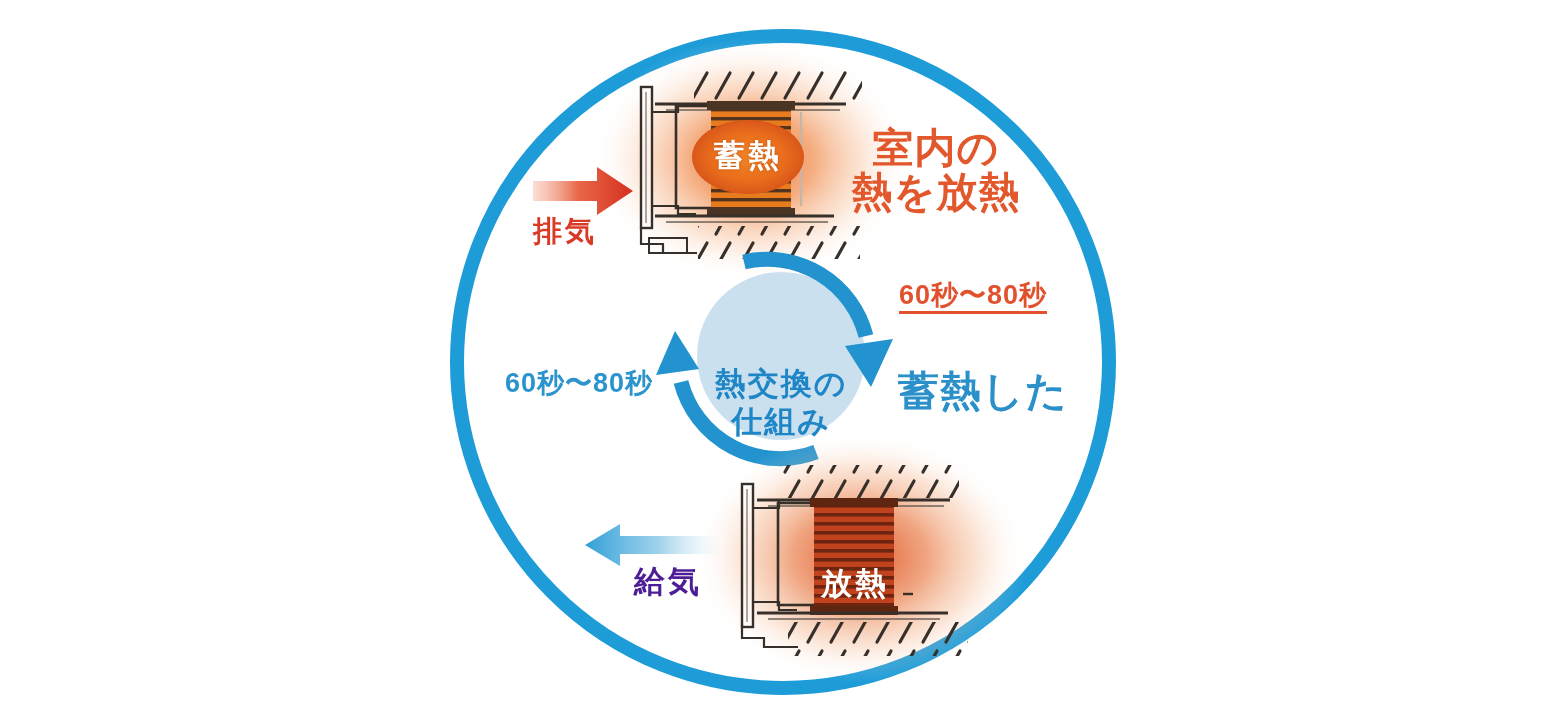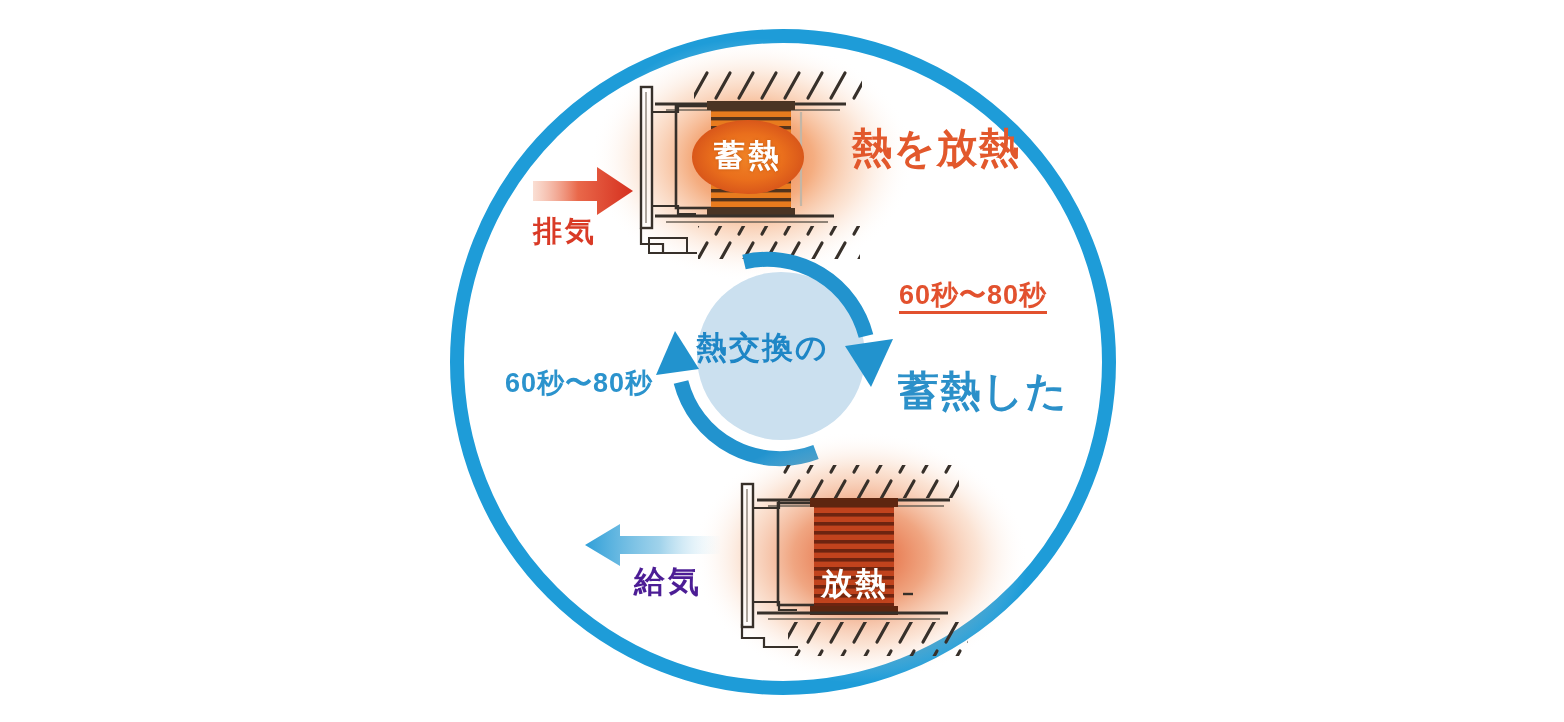--- a/index.html
+++ b/index.html
@@ -49,22 +49,24 @@
   }
   .duration-right {
     color: #e2512e;
     border-bottom: 3px solid #e2512e;
     padding-bottom: 2px;
   }
   .duration-left { color: #2b93cd; }
   .center-label {
     color: #1e86c6;
     font-size: 31px;
+    text-align: center;
     line-height: 1.22;
     letter-spacing: 2px;
+    margin-top: 36px;
   }
 </style>
 </head>
 <body>
 
 <div class="stage">
 
   <svg width="1564" height="722" viewBox="0 0 1564 722">
     <defs>
       <radialGradient id="glowTop" cx="0.5" cy="0.5" r="0.5">
@@ -180,27 +182,29 @@
     </g>
 
     <polygon points="585,545 620,524 620,536 720,536 720,554 620,554 620,566" fill="url(#blueArrow)"></polygon>
   </svg>
 
   <div class="label label-core" style="left:714px; top:140px;">蓄熱</div>
 
   <div class="label label-exhaust" style="left:533px; top:216px;">排気</div>
 
   <div class="label heading-orange" style="left:845px; top:126px; width:182px;">
+    <div>室内の</div>
     <div>熱を放熱</div>
   </div>
 
   <div class="label duration duration-right" style="left:899px; top:281px;">60秒〜80秒</div>
 
   <div class="label center-label" style="left:696px; top:329px; width:170px;">
     <div>熱交換の</div>
+    <div>仕組み</div>
   </div>
 
   <div class="label duration duration-left" style="left:505px; top:369px;">60秒〜80秒</div>
 
   <div class="label heading-blue" style="left:898px; top:372px; width:170px;">
     <div>蓄熱した</div>
   </div>
 
   <div class="label label-core" style="left:821px; top:568px;">放熱</div>
 

